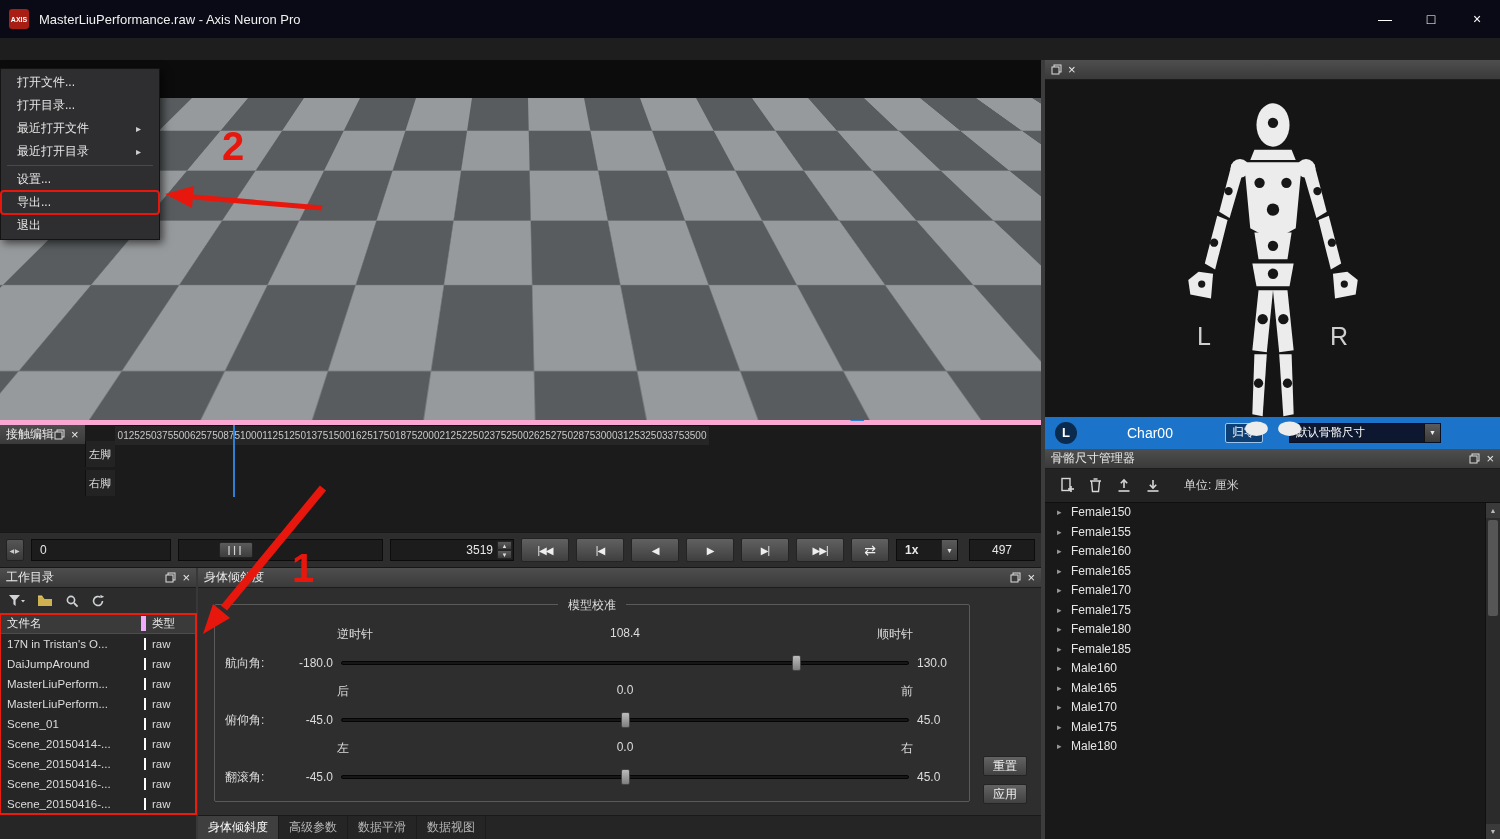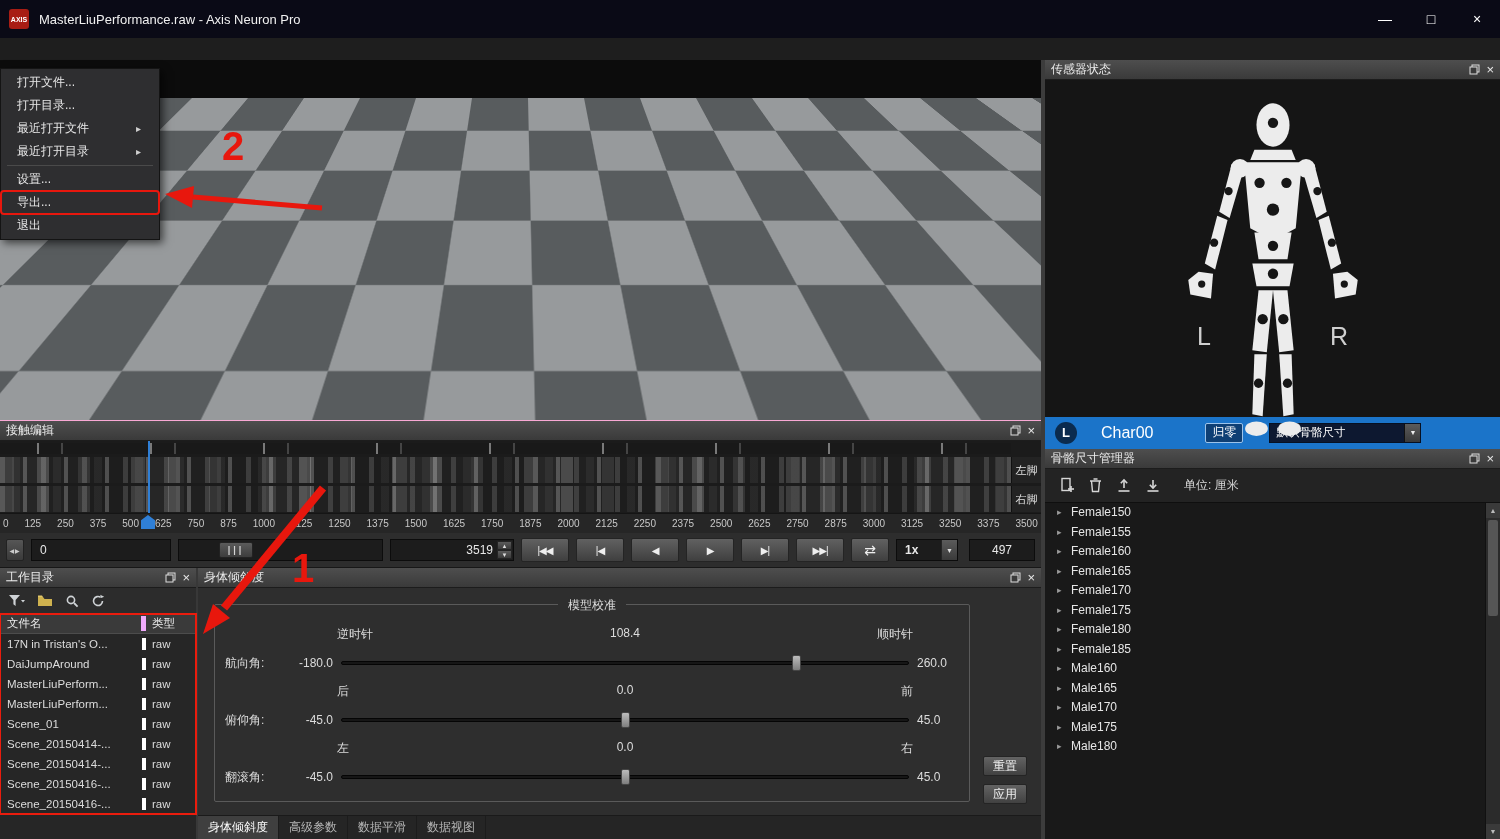--- a/index.html
+++ b/index.html
@@ -41,21 +41,21 @@
   .floor { position:absolute; left:-30%; top:38px; width:160%; height:1000px;
     background:repeating-conic-gradient(#979a9c 0% 25%, #585c5e 25% 50%) 0 0 / 112px 112px;
     transform:perspective(520px) rotateX(58deg); transform-origin:50% 0; }
   .floor-fade { position:absolute; left:0; top:38px; width:100%; height:110px; background:linear-gradient(rgba(10,10,10,.95), rgba(10,10,10,0)); }
   .cross-h { position:absolute; left:405px; top:352px; width:224px; height:4px; background:#dd0f0f; }
   .cross-v1 { position:absolute; left:515px; top:318px; width:5px; height:38px; background:#dd0f0f; }
   .cross-v2 { position:absolute; left:513px; top:356px; width:8px; height:52px; background:#e01010; }
   .robot { position:absolute; left:440px; top:100px; }
 
   
-  .contact { height:112px; flex:none; display:flex; flex-direction:column; background:#1b1b1b; border-top:1px solid #f9a8d4; }
+  .contact { height:112px; flex:none; display:flex; flex-direction:row; background:#1b1b1b; border-top:5px solid #f9a8d4; }
   .contact-body { position:relative; height:72px; flex:none; padding-top:2px; }
   .trow { display:flex; }
   .minitrack { height:11px; margin-right:30px; background:#191919;
     background-image:repeating-linear-gradient(90deg, transparent 0 37px, rgba(200,200,200,.55) 37px 39px, transparent 39px 61px, rgba(150,150,150,.35) 61px 63px, transparent 63px 113px); }
   .track { height:26px; flex:1;
     background:
       repeating-linear-gradient(90deg, rgba(255,255,255,.14) 0 5px, transparent 5px 12px, rgba(255,255,255,.05) 12px 20px, transparent 20px 23px, rgba(255,255,255,.22) 23px 27px, transparent 27px 41px),
       repeating-linear-gradient(90deg, #3d3d3d 0 14px, #262626 14px 37px, #4a4a4a 37px 49px, #202020 49px 78px, #343434 78px 90px, #1d1d1d 90px 131px);
     background-color:#242424; }
   .tlabel { width:30px; flex:none; background:#232323; border-left:1px solid #101010; font-size:11px; color:#e0e0e0; display:flex; align-items:center; justify-content:center; }
@@ -86,21 +86,21 @@
   .bottomrow { flex:1; display:flex; }
   .workdir { width:198px; flex:none; background:#262626; display:flex; flex-direction:column; border-right:2px solid #383838; }
   .wtools { height:26px; flex:none; display:flex; align-items:center; gap:12px; padding-left:8px; background:#2c2c2c; border-bottom:1px solid #1a1a1a; }
   .wtools svg { display:block; }
   .filetable { margin:0; outline:2px solid #ea1c0d; outline-offset:-1px; }
   .ftr { display:flex; height:20px; align-items:center; font-size:11.5px; }
   .fth { background:#3a3a3a; border-bottom:1px solid #4c4c4c; color:#eaeaea; }
   .fc1 { width:146px; padding-left:7px; border-right:5px solid #f0abfc; overflow:hidden; white-space:nowrap; }
   .fc2 { flex:1; padding-left:6px; }
   .frow { color:#dcdcdc; }
-  .frow .fc1 { border-right:4px solid #ffffff; }
+  .frow .fc1 { border-right:2px solid #ffffff; }
 
   
   .bodytilt { flex:1; position:relative; background:#2e2e2e; display:flex; flex-direction:column; }
   .bt-content { position:relative; flex:1; font-size:12px; color:#dcdcdc; }
   .groupbox { position:absolute; left:16px; top:16px; width:756px; height:198px; border:1px solid #5a5a5a; border-radius:2px; display:flex; flex-direction:column; justify-content:space-evenly; padding:10px 12px 4px 10px; }
   .gb-title { position:absolute; top:-8px; left:50%; transform:translateX(-50%); background:#2e2e2e; padding:0 10px; font-size:12px; color:#dcdcdc; }
   .gb-textrow { display:flex; justify-content:space-between; margin:0 44px 0 112px; }
   .gb-sliderrow { display:flex; align-items:center; gap:8px; }
   .sl-label { width:54px; text-align:left; flex:none; }
   .sl-min { width:46px; text-align:right; flex:none; }
@@ -117,21 +117,21 @@
 
   
   .rightcol { position:absolute; left:1045px; top:60px; width:455px; height:779px; display:flex; flex-direction:column; background:#141414; }
   .sensor-body { flex:1; position:relative; background:#151515; }
   .sensor-body svg.mann { position:absolute; left:50%; top:16px; transform:translateX(-50%); }
   .lr { position:absolute; font-size:25px; color:#cfcfcf; top:242px; }
   .lr.l { left:152px; } .lr.r { right:152px; }
 
   .charbar { height:32px; flex:none; background:#1b74c9; display:flex; align-items:center; padding:0 10px; }
   .cbadge { width:22px; height:22px; border-radius:50%; background:#0b2b4e; color:#fff; font-size:13px; font-weight:bold; display:flex; align-items:center; justify-content:center; }
-  .cname { margin-left:24px; font-size:16px; color:#fff; }
+  .cname { margin-left:50px; font-size:14px; color:#fff; }
   .zerobtn { margin-left:52px; width:38px; height:20px; background:#0e3f74; border:1px solid #9cc3ea; border-radius:2px; color:#fff; font-size:12px; display:flex; align-items:center; justify-content:center; }
   .sizesel { margin-left:26px; flex:1; max-width:152px; height:20px; background:#0d1830; border:1px solid #061022; display:flex; align-items:center; }
   .sizesel .dsval { flex:1; padding-left:6px; font-size:11.5px; color:#fff; }
   .sizesel .dsarr { width:16px; height:18px; background:linear-gradient(#5b5b5b,#3a3a3a); border-left:1px solid #111; font-size:7px; color:#eee; display:flex; align-items:center; justify-content:center; }
 
   .skel-tools { height:34px; flex:none; background:#232323; border-bottom:1px solid #0f0f0f; display:flex; align-items:center; gap:13px; padding-left:14px; }
   .skel-tools svg { display:block; }
   .unit { font-size:12px; color:#dcdcdc; margin-left:10px; }
   .skel-list { flex:1; position:relative; background:#191919; overflow:hidden; padding-right:15px; }
   .skel-row { height:19.5px; display:flex; align-items:center; padding-left:12px; font-size:12px; color:#e6e6e6; }
@@ -407,21 +407,21 @@
               <span>108.4</span>
               <span>顺时针</span>
             </div>
             <div class="gb-sliderrow">
               <span class="sl-label">航向角:</span>
               <span class="sl-min">-180.0</span>
               <div class="slider">
                   <div class="groove"></div>
                   <div class="handle" style="left:calc(80.1% - 4px)"></div>
                 </div>
-              <span class="sl-max">260.0</span>
+              <span class="sl-max">130.0</span>
             </div>
             <div class="gb-textrow">
               <span>后</span>
               <span>0.0</span>
               <span>前</span>
             </div>
             <div class="gb-sliderrow">
               <span class="sl-label">俯仰角:</span>
               <span class="sl-min">-45.0</span>
               <div class="slider">
@@ -455,21 +455,20 @@
           <div class="tab">数据视图</div>
         </div>
       </div>
     </div>
   </div>
 
   <div class="vsplit"></div>
 
   <div class="rightcol">
     <div class="phead">
-      <span class="ptitle">传感器状态</span>
       <span class="phead-icons">
         <span class="float-ico">
             <svg width="11" height="11" viewBox="0 0 11 11">
               <rect x="3" y="1" width="7" height="7" fill="none" stroke="#ddd"></rect>
               <rect x="1" y="3" width="7" height="7" fill="#3a3a3a" stroke="#ddd"></rect>
             </svg>
           </span>
         <span class="close-ico">×</span>
       </span>
     </div>

